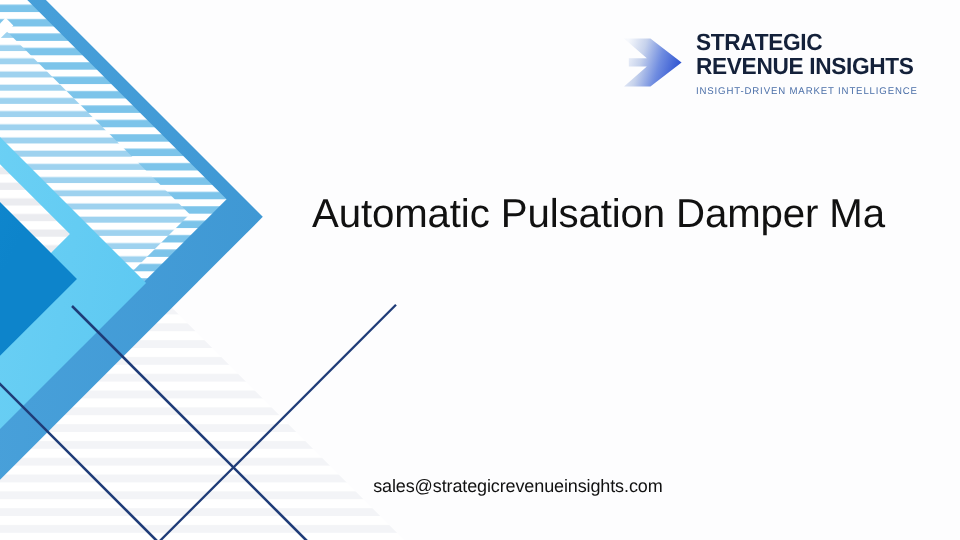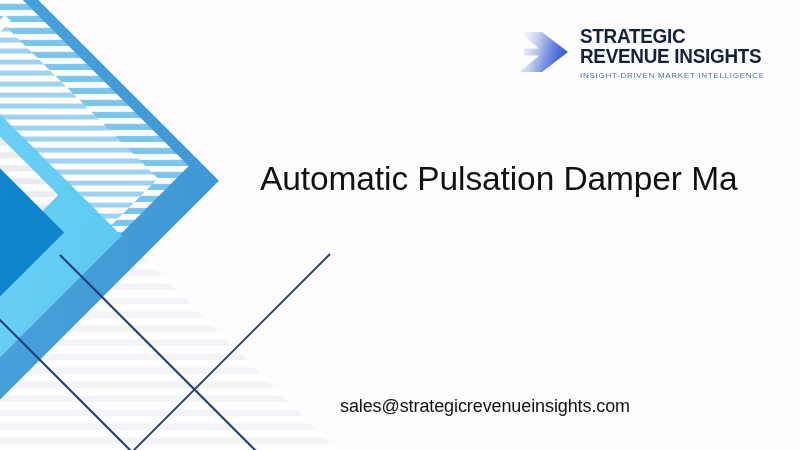--- a/index.html
+++ b/index.html
@@ -77,23 +77,23 @@
     line-height: 44px;
     color: #111111;
     font-weight: normal;
     white-space: nowrap;
     letter-spacing: -0.1px;
   }
 
   
   #contact-email {
     position: absolute;
-    left: 340px;
+    left: 311px;
     top: 391px;
-    font-size: 18px;
+    font-size: 15px;
     line-height: 30px;
     color: #111111;
     font-weight: normal;
     white-space: nowrap;
     letter-spacing: -0.1px;
   }
 </style>
 </head>
 <body>
 

